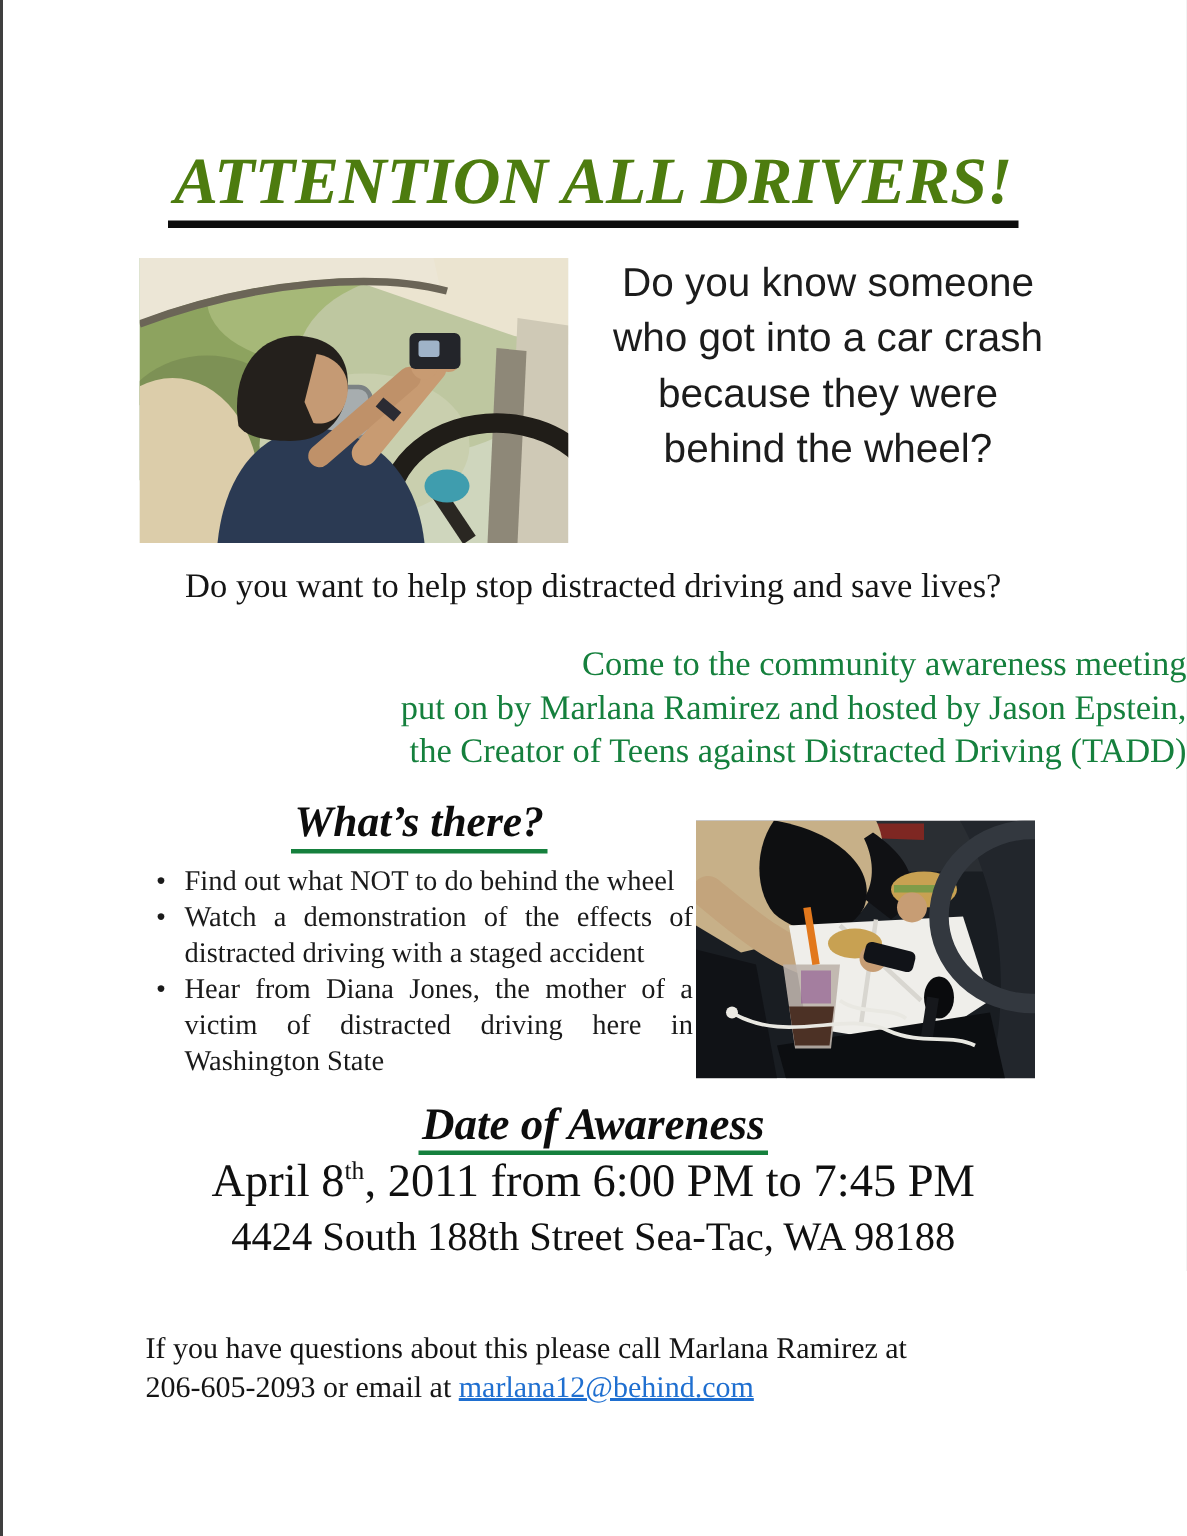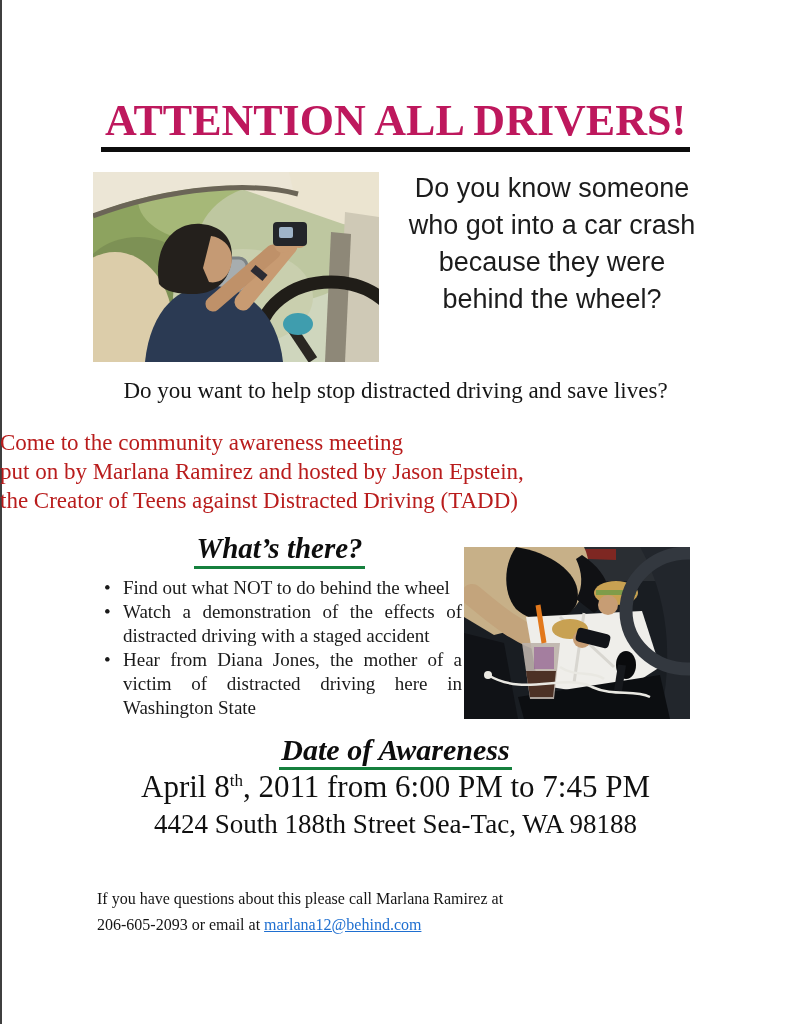--- a/index.html
+++ b/index.html
@@ -7,56 +7,56 @@
     position:relative;width:791px;height:1024px;background:#ffffff;
     margin:0 auto;overflow:hidden;color:#181818;
     font-family:"Liberation Serif",serif;
   }
   .abs{position:absolute;}
   .left-rule{left:0;top:0;width:2px;height:1024px;background:#3f3f3f;}
 
   .title-wrap{left:0;top:98px;width:100%;text-align:center;}
   .title{
     display:inline-block;font-family:"Liberation Serif",serif;
-    font-weight:700;font-size:44px;line-height:1.05;
-    color:#be185d;border-bottom:5px solid #0d0d0d;padding:0 4px 3px 4px;
+    font-weight:700;font-style:italic;font-size:44px;line-height:1.05;
+    color:#4d7c0f;border-bottom:5px solid #0d0d0d;padding:0 4px 3px 4px;
   }
 
   .photo{overflow:hidden;}
   .photo1{left:93px;top:172px;width:286px;height:190px;}
   .photo2{left:464px;top:547px;width:226px;height:172px;}
   .photo svg{display:block;width:100%;height:100%;}
 
   .question{
     left:380px;top:170px;width:344px;text-align:center;
     font-family:"Liberation Sans",sans-serif;font-size:27px;line-height:37px;color:#1c1c1c;
   }
 
   .tagline{left:0;top:378px;width:100%;text-align:center;font-size:23px;color:#151515;}
 
-  .invite{left:0;top:428px;width:100%;text-align:left;font-size:23px;line-height:29px;color:#b91c1c;}
+  .invite{left:0;top:428px;width:100%;text-align:right;font-size:23px;line-height:29px;color:#15803d;}
 
   .whats-col{left:97px;top:533px;width:365px;}
   .h2wrap{text-align:center;}
   .h2{
     display:inline-block;font-weight:700;font-style:italic;font-size:29px;
     color:#0d0d0d;border-bottom:3px solid #15803d;padding:0 2px 1px 2px;line-height:1.1;
   }
   .bullets{margin-top:7px;}
   .brow{display:flex;font-size:19px;line-height:24px;color:#1a1a1a;}
   .bdot{flex:0 0 26px;padding-left:7px;box-sizing:border-box;}
   .btext{flex:1;text-align:justify;}
 
   .date-hwrap{left:0;top:733px;width:100%;text-align:center;}
   .date-h{font-size:30px;}
   .date-line{left:0;top:769px;width:100%;text-align:center;font-size:31px;color:#101010;}
   .date-line sup{font-size:17px;}
   .address{left:0;top:809px;width:100%;text-align:center;font-size:27px;color:#101010;}
 
-  .contact{left:97px;top:886px;width:580px;font-size:16px;line-height:26px;color:#151515;}
+  .contact{left:97px;top:886px;width:580px;font-size:20px;line-height:26px;color:#151515;}
   .email{color:#1f6fd0;text-decoration:underline;}
 </style>
 </head>
 <body>
 
 <div class="page">
 
   <div class="abs left-rule"></div>
 
   <div class="abs title-wrap">

